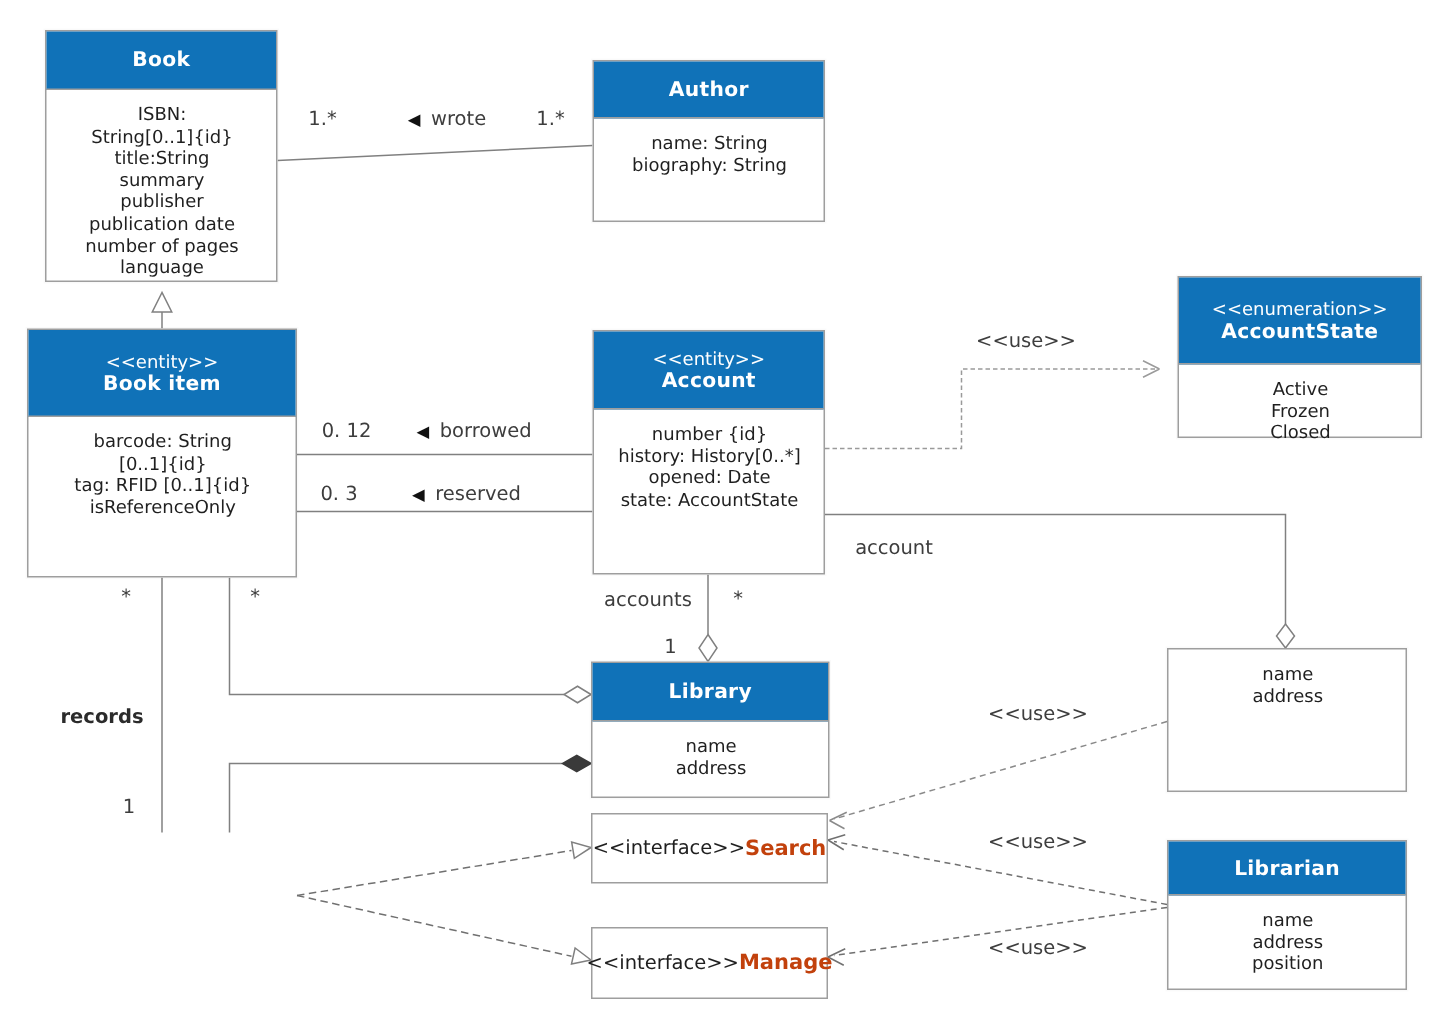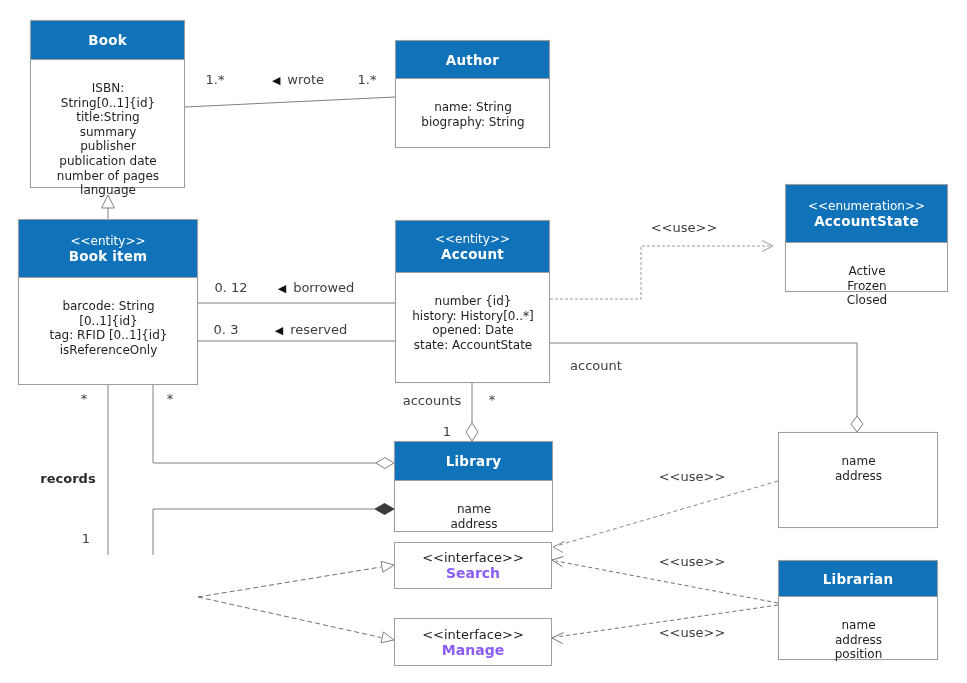--- a/index.html
+++ b/index.html
@@ -6,25 +6,25 @@
   #canvas{position:relative;width:967px;height:683px;background:#fff;overflow:hidden;
           font-family:"DejaVu Sans",sans-serif;color:#1f1f1f;text-align:center;}
   svg.edges{position:absolute;left:0;top:0;width:967px;height:683px;}
 
   .cls{position:absolute;background:#fff;border:1px solid #9e9e9e;box-sizing:border-box;
        box-shadow:0 0 0 1px rgba(0,0,0,0.02);}
   .hdr{background:#1072B8;color:#fff;display:flex;flex-direction:column;align-items:center;
        justify-content:center;border-bottom:1px solid #9e9e9e;box-sizing:border-box;}
   .cname{font-weight:bold;font-size:13.5px;letter-spacing:.2px;}
   .stereo{font-size:12px;}
-  .attrs{padding:9px 8px 0 9px;font-size:12px;line-height:14.6px;white-space:pre-line;margin-top:12px;}
+  .attrs{padding:9px 8px 0 9px;font-size:12px;line-height:14.6px;white-space:pre-line;}
 
   .plainbox{position:absolute;background:#fff;border:1px solid #9e9e9e;box-sizing:border-box;
-            display:flex;flex-direction:column;align-items:center;justify-content:center;}
-  .plainbox .pname{font-weight:bold;font-size:14px;color:#8b5cf6;}
+            display:flex;flex-direction:row;align-items:center;justify-content:center;}
+  .plainbox .pname{font-weight:bold;font-size:14px;color:#c2410c;}
   .plainbox .istereo{font-size:13px;color:#1f1f1f;}
 
   .elabel{position:absolute;font-size:13px;color:#3d3d3d;white-space:nowrap;
           transform:translateX(-50%);}
   .elabel.bold{font-weight:bold;color:#2b2b2b;}
   .arrowglyph{font-size:11px;margin-right:7px;color:#111;}
 </style>
 </head>
 <body>
 

